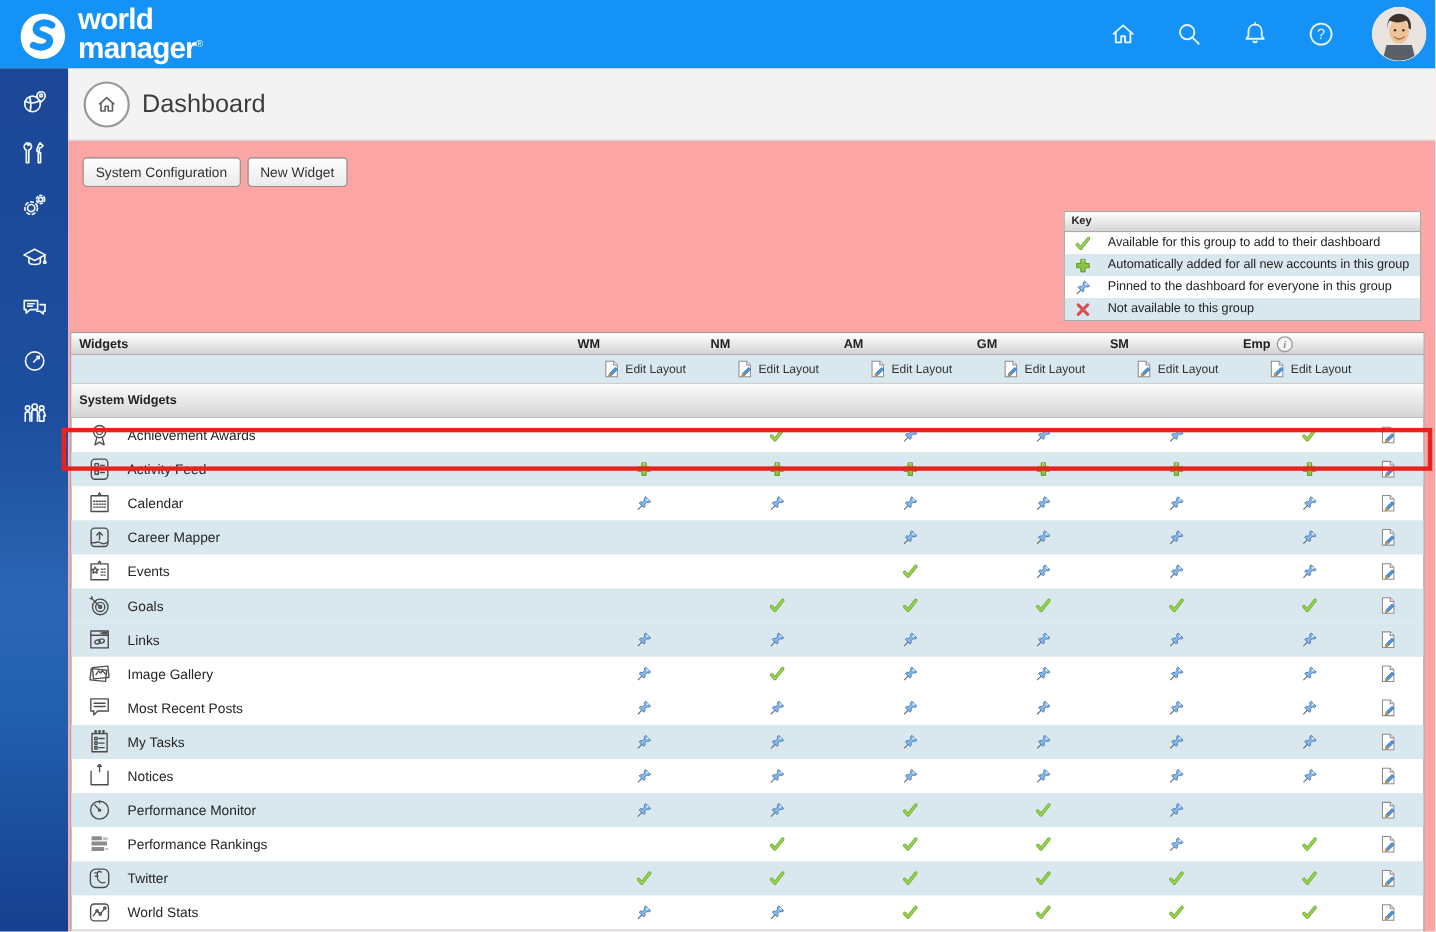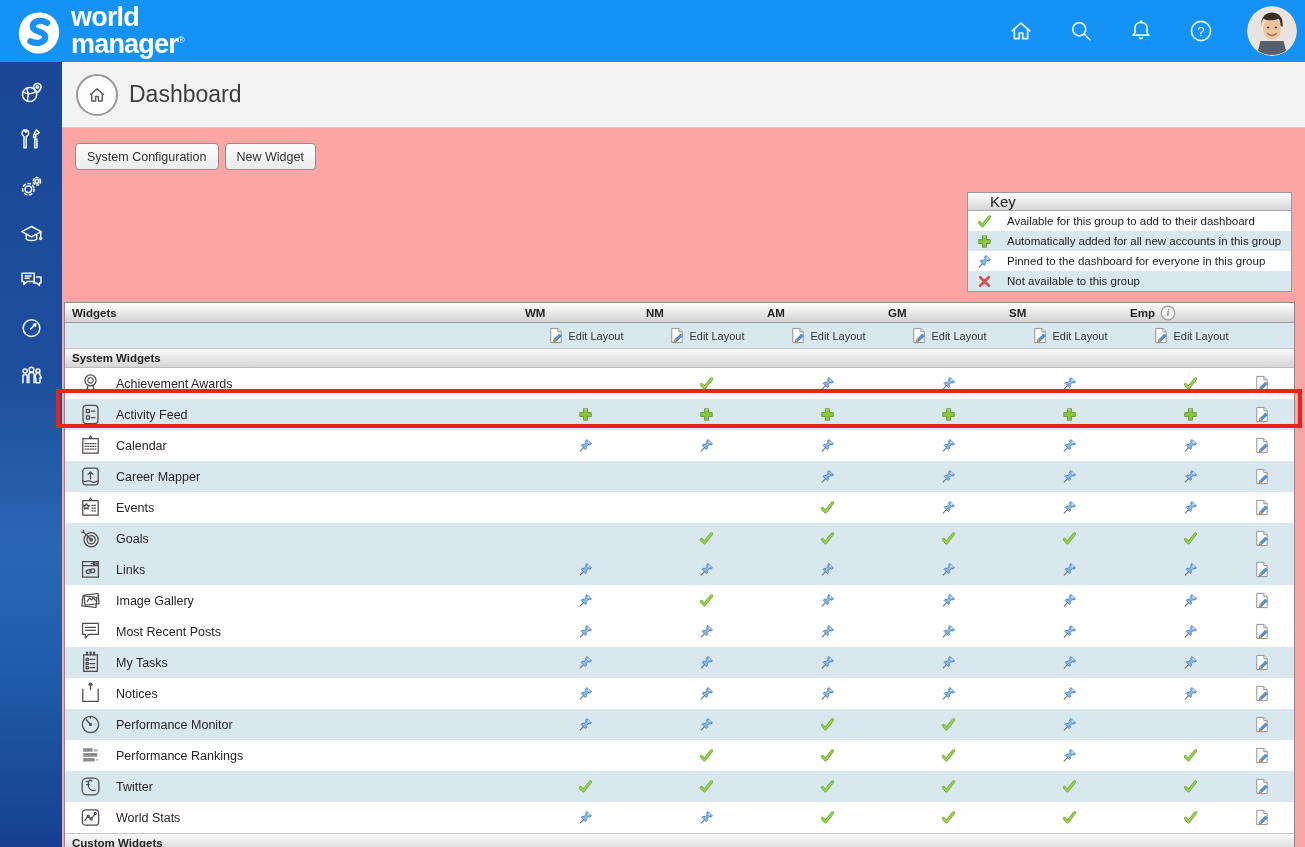--- a/index.html
+++ b/index.html
@@ -24,35 +24,35 @@
                display:flex;align-items:center;padding-left:14px;box-sizing:border-box}
   .ph-circle{width:38px;height:38px;border:2px solid #989898;border-radius:50%;background:#fdfdfd;
              display:flex;align-items:center;justify-content:center;margin-right:11px}
   .page-title{font-size:23px;font-weight:500;color:#3d3d3d;margin:0}
   .toolbar{position:absolute;left:13px;top:81px;display:flex;gap:6px}
   .btn{height:27px;padding:0 11px;border:1px solid #8f8f8f;border-radius:4px;background:linear-gradient(#fefefe,#ebebeb);
        font-size:12.5px;color:#333;font-family:"Liberation Sans",sans-serif;cursor:pointer}
   
   .key{position:absolute;left:905px;top:130px;width:325px;border:1px solid #999;background:#fff;box-sizing:border-box}
   .key-header{height:17px;background:linear-gradient(#fdfdfd,#d6d6d6);border-bottom:1px solid #aaa;
-              font-size:15px;font-weight:normal;color:#222;padding-left:22px;display:flex;align-items:center}
+              font-size:10px;font-weight:bold;color:#222;padding-left:6px;display:flex;align-items:center}
   .key-row{height:20px;display:flex;align-items:center;font-size:11.5px;color:#222}
   .key-row.kalt{background:#d9e7ee}
   .key-row .ic{width:15px;margin-left:9px;margin-right:15px;justify-content:center}
   
   .wtable{position:absolute;left:2px;top:240px;width:1229px;border:1px solid #8a8a8a;background:#fff}
   .thead{height:19px;background:linear-gradient(#ffffff,#d2d2d2);border-bottom:1px solid #9c9c9c;display:flex;align-items:center}
   .th-name{width:460px;padding-left:7px;box-sizing:border-box;font-size:11.5px;font-weight:bold;color:#222}
   .th-cols{display:flex}
   .th-col{width:121px;display:flex;align-items:center;justify-content:flex-start;gap:5px;font-size:11.5px;font-weight:bold;color:#222}
   .editrow{height:25px;background:#d9e7ee;display:flex;align-items:center}
   .spacer-name{width:460px}
   .edit-cells{display:flex}
   .edit-cell{width:121px;display:flex;align-items:center;justify-content:center;gap:4px;font-size:11px;color:#333;cursor:pointer}
-  .section{height:20px;background:linear-gradient(#fbfbfb,#d5d5d5);border-top:1px solid #c9c9c9;border-bottom:1px solid #bdbdbd;
+  .section{height:32px;background:linear-gradient(#fbfbfb,#d5d5d5);border-top:1px solid #c9c9c9;border-bottom:1px solid #bdbdbd;
            font-size:11.5px;font-weight:bold;color:#222;padding-left:7px;display:flex;align-items:center;box-sizing:border-box}
   .wrow{height:31px;display:flex;align-items:center}
   .wrow.alt{background:#d9e7ee}
   .name-cell{width:460px;box-sizing:border-box;padding-left:13px;display:flex;align-items:center;gap:13px}
   .w-name{font-size:12.5px;color:#262626}
   .status-cell{width:121px;display:flex;align-items:center;justify-content:center}
   .edit-col{width:43px;display:flex;align-items:center;justify-content:flex-start;padding-left:2px;box-sizing:border-box}
   
   .highlight{position:absolute;left:56px;top:389px;width:1246px;height:39px;border:4px solid #e8231b;
              box-sizing:border-box;z-index:8;pointer-events:none}

